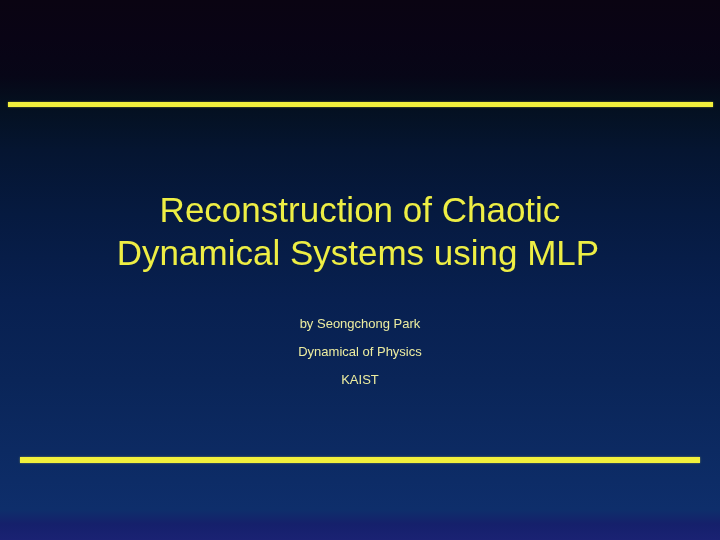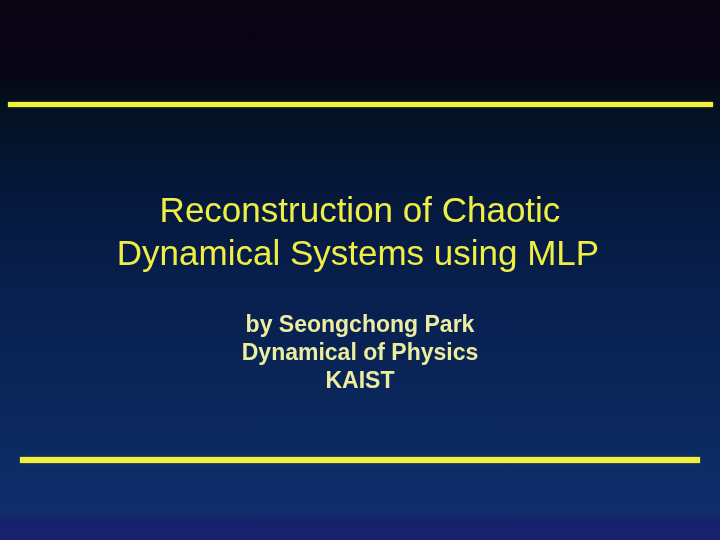--- a/index.html
+++ b/index.html
@@ -80,23 +80,23 @@
   #subtitle-block {
     position: absolute;
     left: 0;
     top: 310px;
     width: 720px;
     text-align: center;
   }
   .subtitle-line {
     display: block;
     color: #ededa0;
-    font-size: 23px;
+    font-size: 13px;
     line-height: 28px;
-    font-weight: bold;
+    font-weight: normal;
     white-space: nowrap;
   }
 </style>
 </head>
 <body>
 
 <div id="slide">
 
   <div id="rule-top" class="rule"></div>
 

